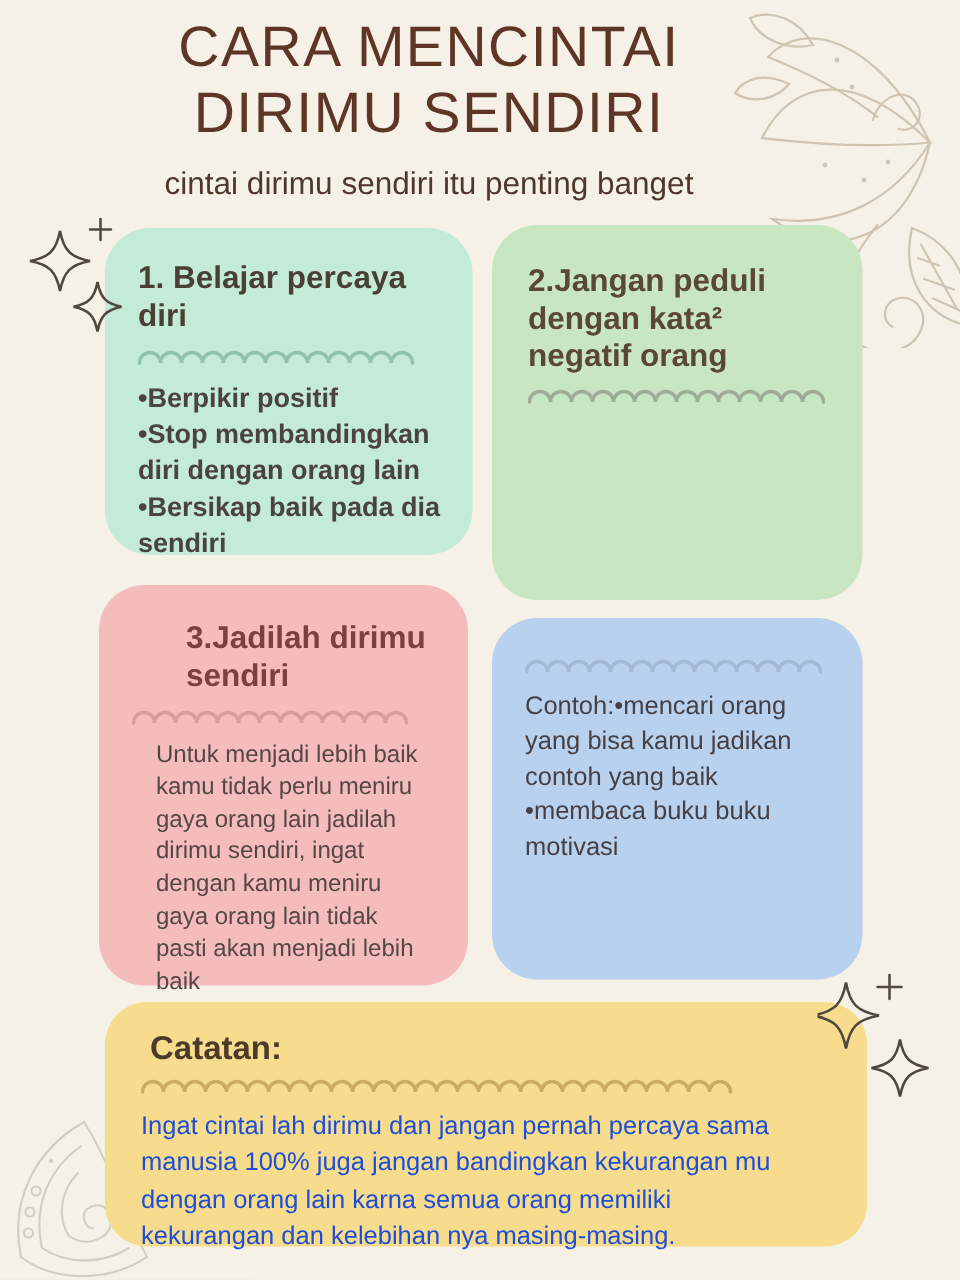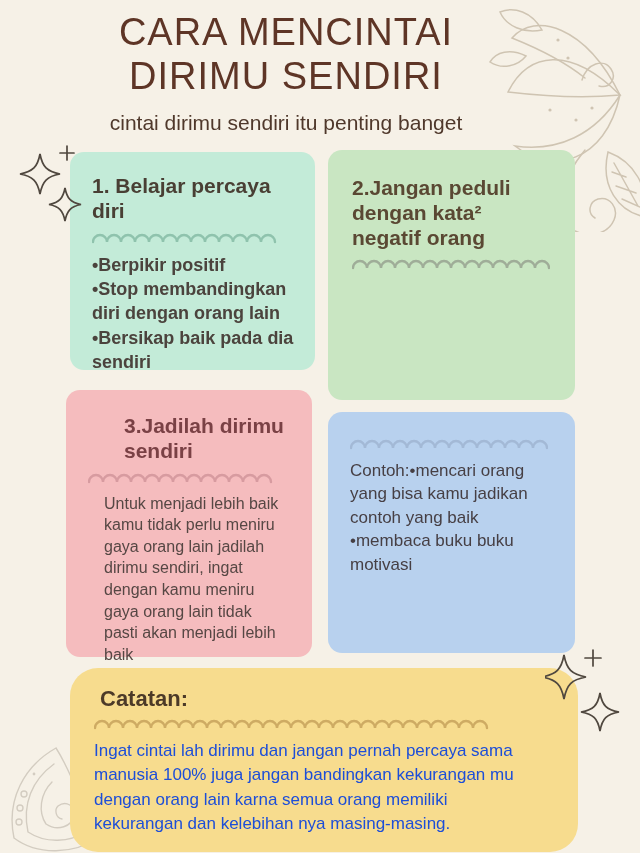--- a/index.html
+++ b/index.html
@@ -6,21 +6,21 @@
   body{font-family:"Liberation Sans",sans-serif;background:#e9e4da;}
   .poster{position:relative;width:640px;height:853px;background:#f6f1e7;overflow:hidden;margin:0 auto;}
 
   
   .hdr{position:absolute;left:0;top:10px;width:572px;text-align:center;z-index:2;}
   .hdr h1{margin:0;font-size:38px;line-height:1.17;font-weight:normal;letter-spacing:1px;
           color:#5e3526;white-space:pre-line;}
   .hdr p{margin:12px 0 0 0;font-size:21px;color:#4f382b;}
 
   
-  .card{position:absolute;border-radius:14px;box-sizing:border-box;z-index:1;}
+  .card{position:absolute;border-radius:30px;box-sizing:border-box;z-index:1;}
   .card h2{margin:0;font-weight:bold;white-space:pre-line;line-height:1.18;}
   .card .card-body{margin:0;white-space:pre-line;color:#4b433d;}
   .wavy{height:15px;margin:6px 0 8px 0;overflow:hidden;}
 
   .card-1{left:70px;top:152px;width:245px;height:218px;background:#c3ebd8;padding:22px 20px 0 22px;}
   .card-1 h2{font-size:21px;color:#493f34;}
   .card-1 .wavy{color:#8fc3ad;width:185px;}
   .card-1 .card-body{font-size:18px;line-height:1.36;font-weight:bold;}
 
   .card-2{left:328px;top:150px;width:247px;height:250px;background:#c9e6c2;padding:26px 20px 0 24px;}
@@ -31,21 +31,21 @@
   .card-3{left:66px;top:390px;width:246px;height:267px;background:#f5bcbe;padding:24px 18px 0 22px;}
   .card-3 h2{font-size:21px;color:#7a4145;margin-left:36px;}
   .card-3 .wavy{color:#d79ba0;width:195px;}
   .card-3 .card-body{font-size:16px;line-height:1.35;margin-left:16px;color:#564744;}
 
   .card-4{left:328px;top:412px;width:247px;height:241px;background:#b8d1ee;padding:22px 18px 0 22px;}
   .card-4 h2{font-size:20px;color:#4c3a34;}
   .card-4 .wavy{color:#a3b9d6;width:198px;margin-top:2px;}
   .card-4 .card-body{font-size:17px;line-height:1.38;color:#463f44;}
 
-  .note-card{left:70px;top:668px;width:508px;height:184px;background:#f7dc8e;border-radius:28px;padding:18px 24px 0 24px;}
+  .note-card{left:70px;top:668px;width:508px;height:163px;background:#f7dc8e;border-radius:28px;padding:18px 24px 0 24px;}
   .note-card h2{font-size:22px;color:#4c3a28;margin-left:6px;}
   .note-card .wavy{color:#ceab63;width:402px;margin-top:4px;}
   .note-card .card-body{font-size:17px;line-height:1.43;color:#1d4ed8;}
 
   
   .deco{position:absolute;pointer-events:none;}
   .flower-tr{right:0;top:0;opacity:.8;z-index:0;}
   .ornament-bl{left:-6px;top:744px;opacity:.8;z-index:0;}
   .sparkles-left{left:16px;top:138px;z-index:3;}
   .sparkles-right{left:545px;top:642px;z-index:3;}

